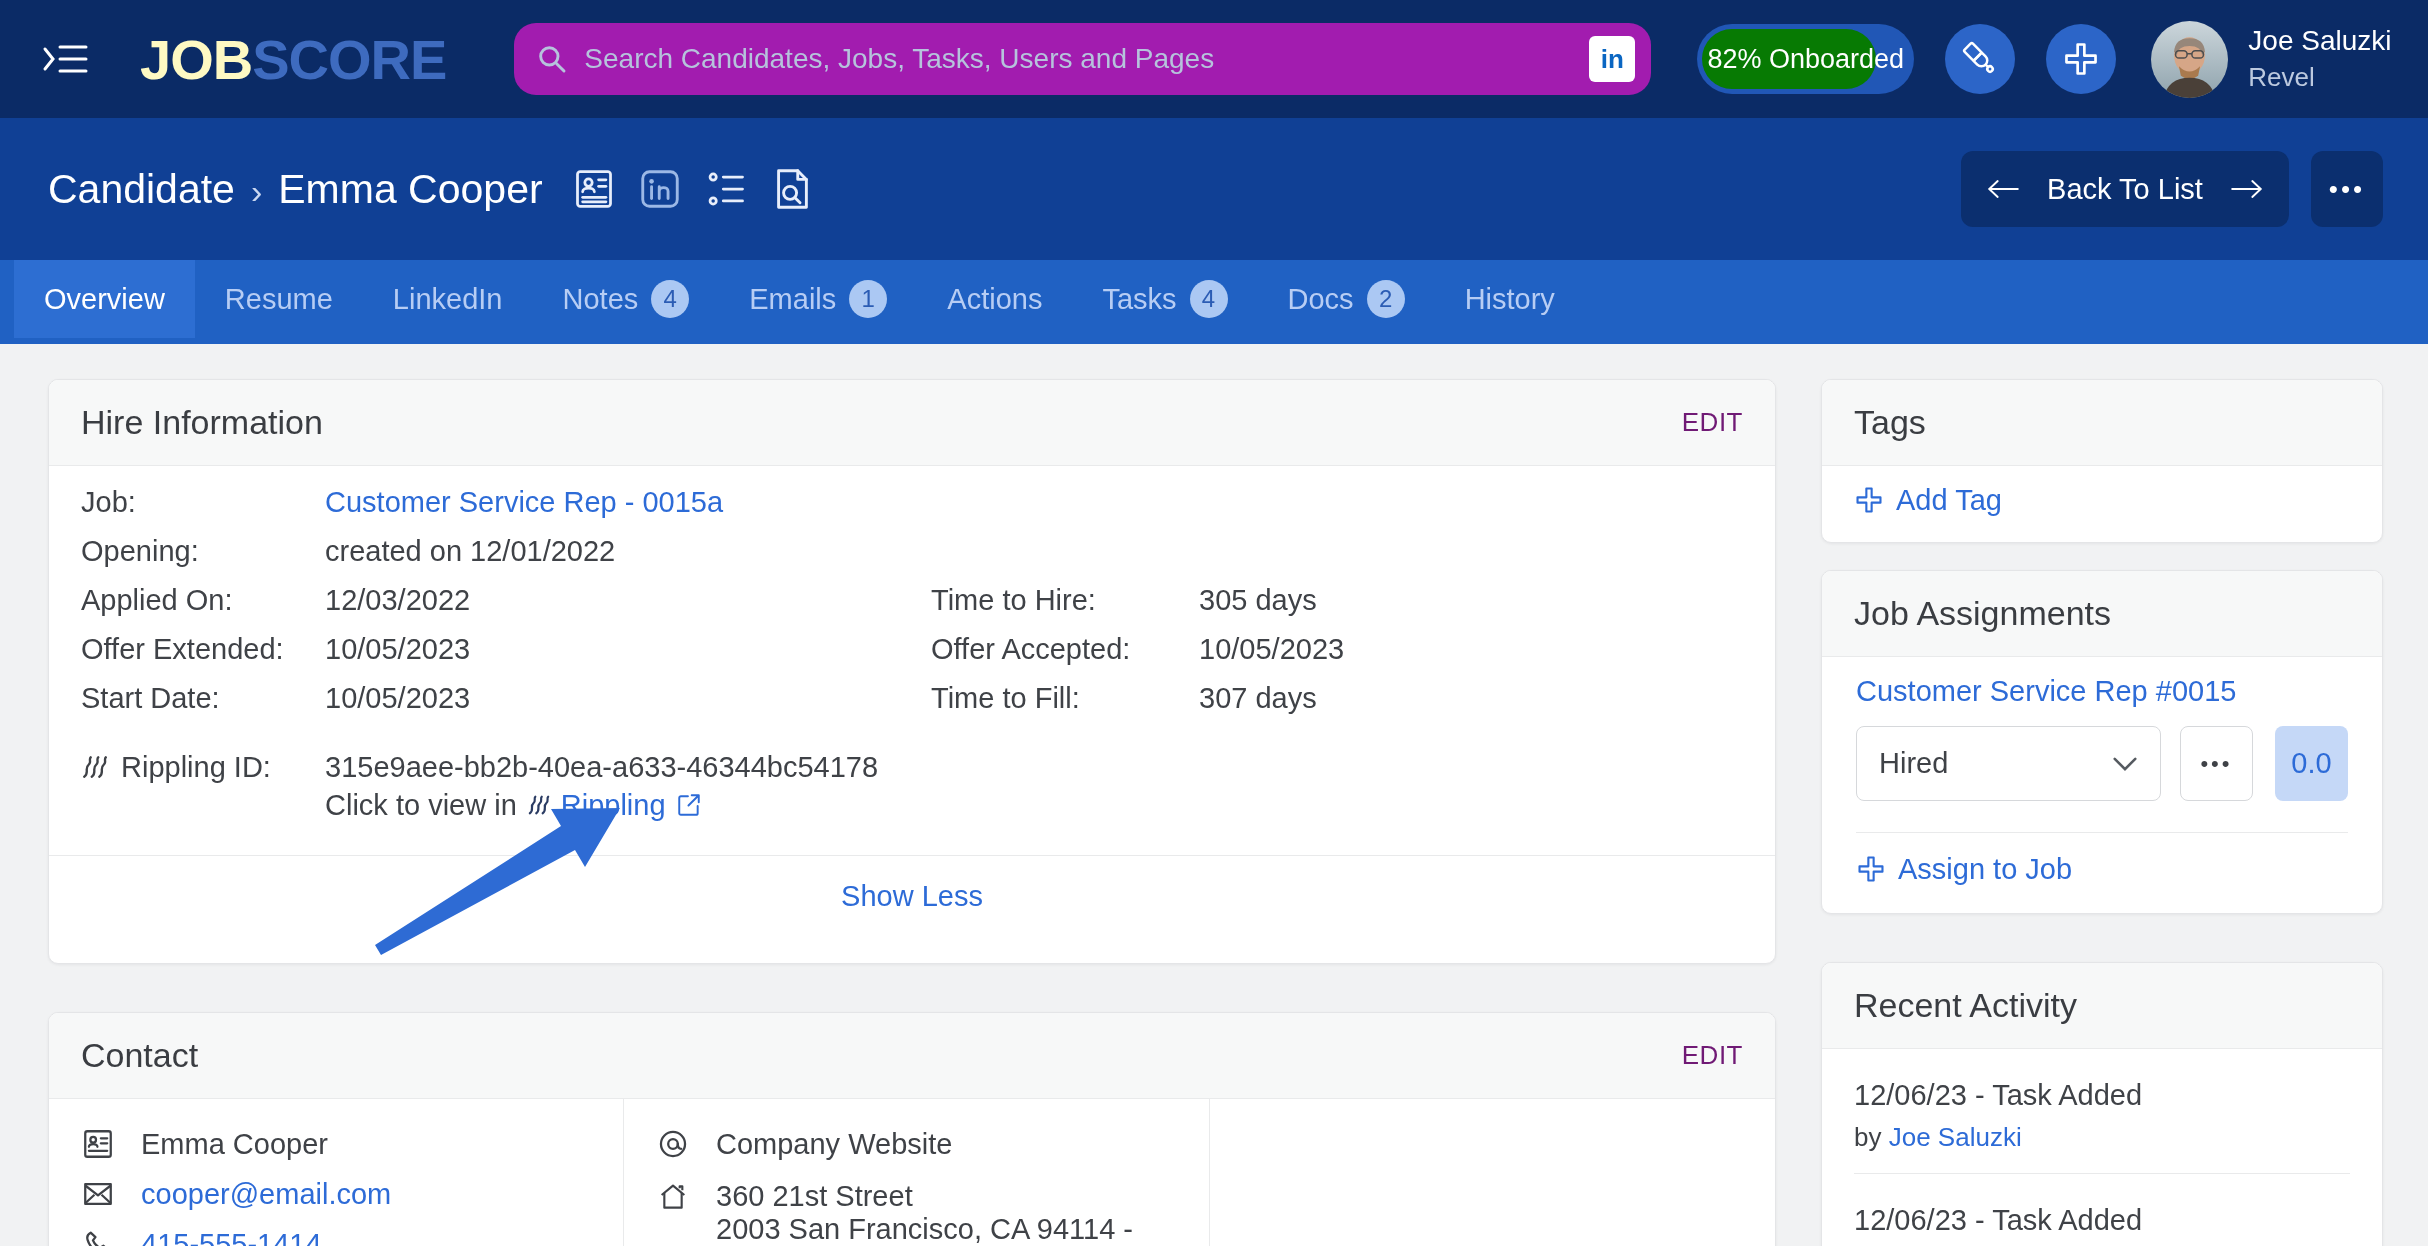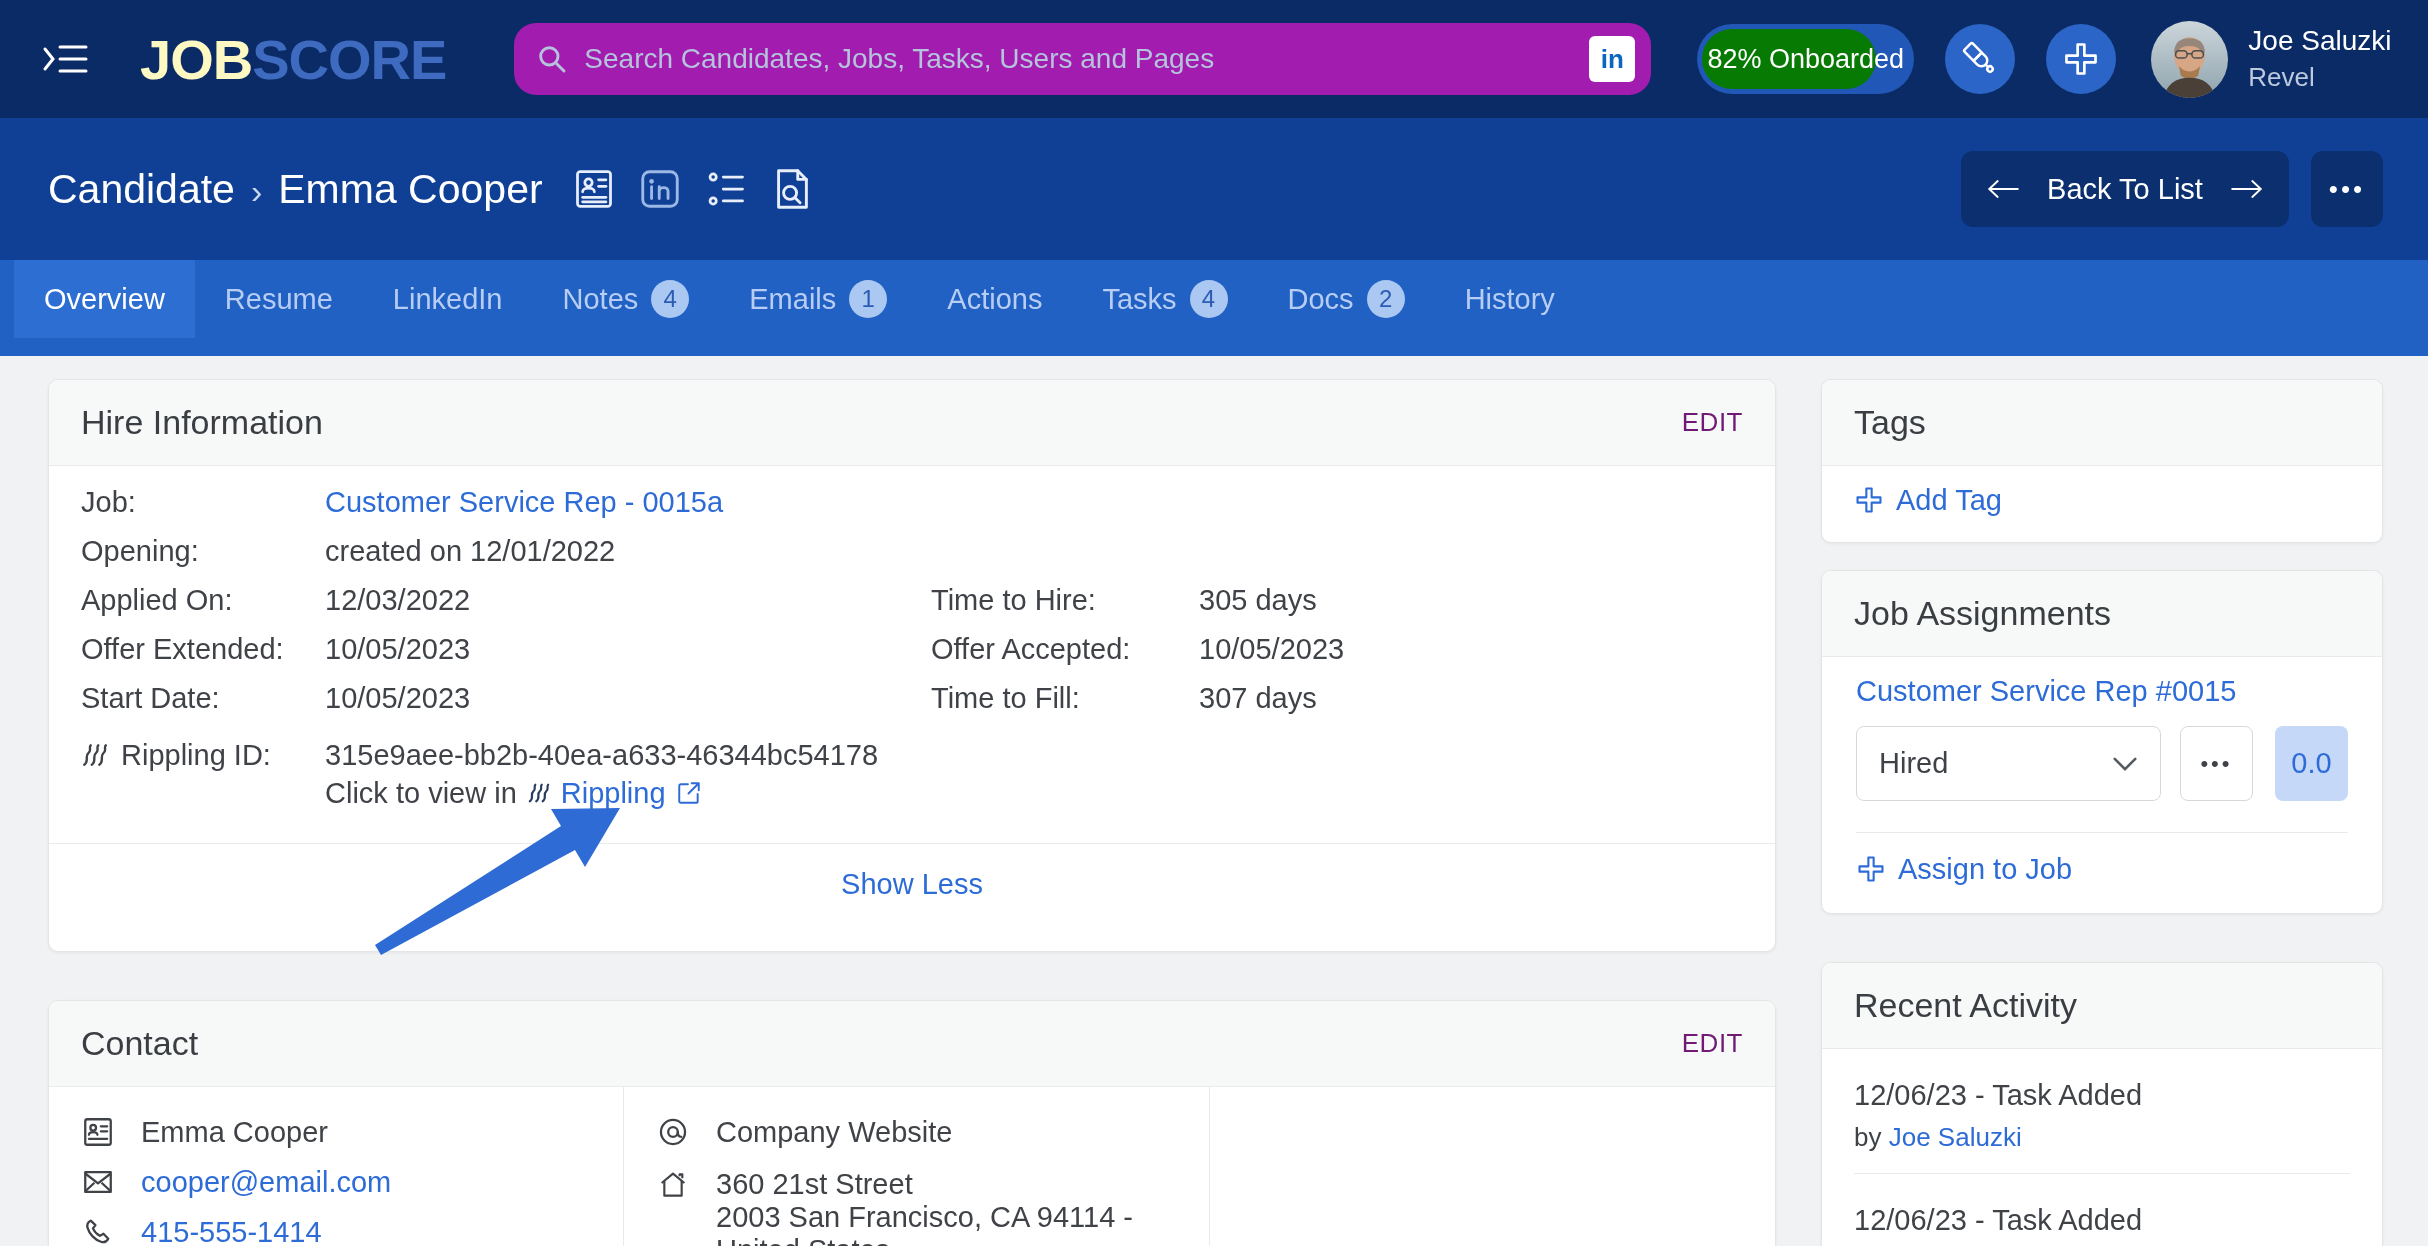--- a/index.html
+++ b/index.html
@@ -33,40 +33,40 @@
   .crumb-sep{margin:0 16px;font-size:34px;color:#c9d7f1;}
   .crumb-icons{display:flex;align-items:center;gap:20px;margin-left:28px;color:#e8eefb;}
   .crumb-icons .ico{width:46px;height:46px;cursor:pointer;display:flex;align-items:center;justify-content:center;}
   .crumb-icons .tint{color:#9cb8e6;}
   .crumb-right{margin-left:auto;display:flex;align-items:center;gap:22px;}
   .back-btn{width:328px;height:76px;background:#0b2f6f;border-radius:12px;display:flex;align-items:center;padding:0 24px;color:#ffffff;cursor:pointer;}
   .back-btn .lbl{flex:1;text-align:center;font-size:29px;}
   .more-btn{width:72px;height:76px;background:#0b2f6f;border-radius:12px;display:flex;align-items:center;justify-content:center;color:#ffffff;font-size:26px;letter-spacing:3px;cursor:pointer;}
 
   
-  .tabbar{position:absolute;top:260px;left:0;width:100%;height:96px;background:#2061c3;display:flex;padding-left:14px;z-index:3;}
+  .tabbar{position:absolute;top:260px;left:0;width:100%;height:84px;background:#2061c3;display:flex;padding-left:14px;z-index:3;}
   .tab{display:flex;align-items:center;height:78px;padding:0 30px;font-size:29px;color:#b7cdf4;cursor:pointer;white-space:nowrap;}
   .tab.active{background:#2d6ed2;color:#ffffff;}
   .tab .badge{margin-left:13px;width:38px;height:38px;border-radius:50%;background:#abc8f3;color:#2b5cb4;font-size:24px;display:flex;align-items:center;justify-content:center;}
 
   
   .content{position:absolute;top:338px;left:0;right:0;bottom:0;overflow:hidden;}
   .main{position:absolute;left:48px;top:0;width:1728px;}
   .side{position:absolute;left:1821px;top:0;width:562px;}
   .card{background:#ffffff;border:1px solid #e4e5e7;border-radius:10px;box-shadow:0 1px 3px rgba(16,24,40,.06);overflow:hidden;}
   .card-head{height:86px;background:#f7f8f8;border-bottom:1px solid #e9eaeb;display:flex;align-items:center;padding:0 32px;}
   .card-title{font-size:34px;color:#3a3d42;}
   .edit-link{margin-left:auto;font-size:26px;letter-spacing:.5px;color:#701a75;cursor:pointer;}
   a.link,.link{color:#2d6bd7;text-decoration:none;cursor:pointer;}
 
   
   .hire-card{margin-top:41px;}
   .hire-body{padding-top:12px;}
   .hrow{min-height:49px;display:grid;grid-template-columns:244px 606px 268px 1fr;align-items:center;padding:0 32px;font-size:29px;color:#3f4247;}
-  .riprow{display:grid;grid-template-columns:244px 1fr;padding:6px 32px 0;font-size:29px;color:#3f4247;align-items:start;margin-top:8px;}
+  .riprow{display:grid;grid-template-columns:244px 1fr;padding:6px 32px 0;font-size:29px;color:#3f4247;align-items:start;margin-top:20px;}
   .riplabel{display:flex;align-items:center;gap:12px;line-height:36px;}
   .ripval{line-height:36px;}
   .ripcta{display:flex;align-items:center;gap:10px;margin-top:2px;}
   .hire-div{border-top:1px solid #e9eaeb;margin-top:32px;}
   .showless{text-align:center;padding:24px 0 50px;font-size:29px;}
 
   
   .contact-card{margin-top:48px;}
   .contact-body{display:grid;grid-template-columns:574px 586px 1fr;height:300px;}
   .ccol{padding:20px 0 0 32px;}

